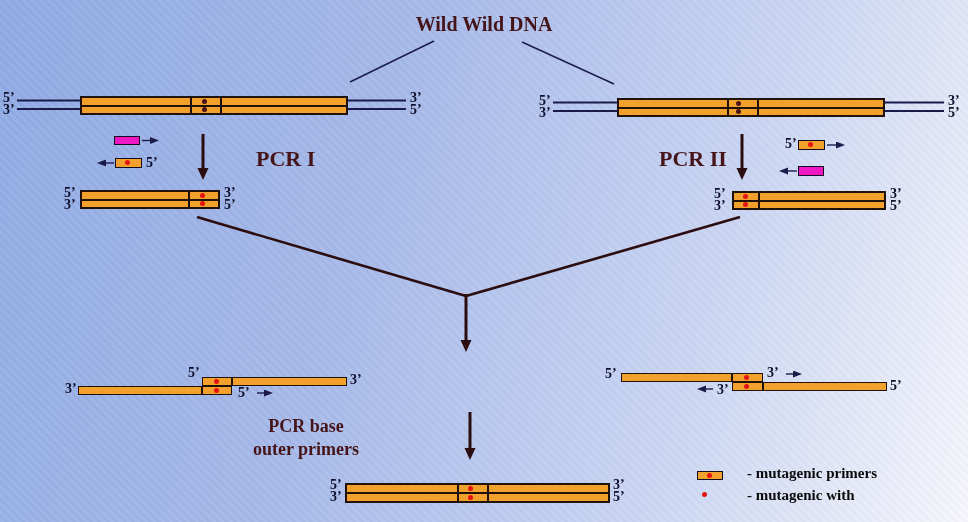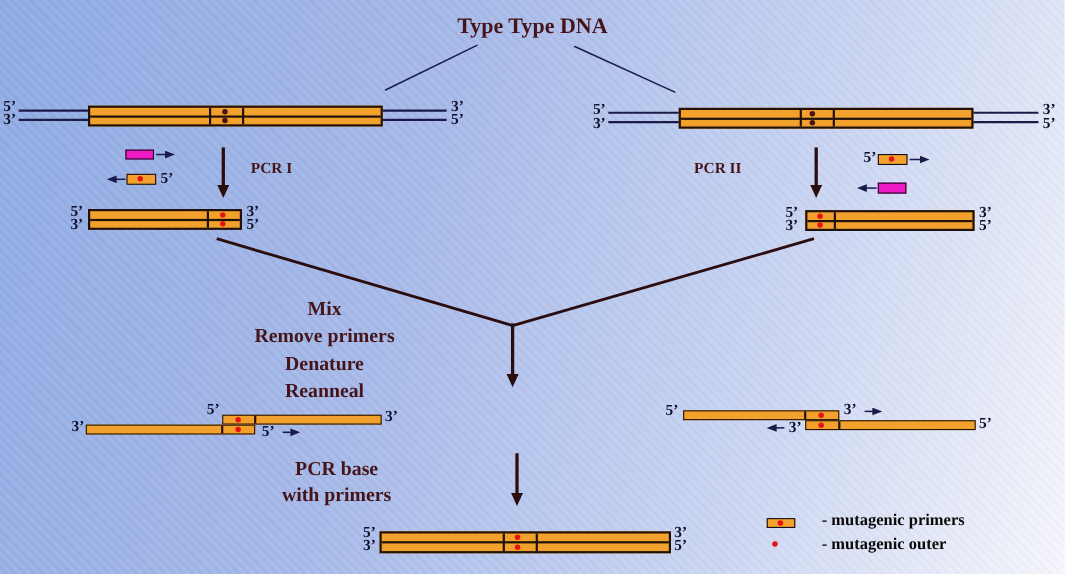--- a/index.html
+++ b/index.html
@@ -20,21 +20,21 @@
   .mline{stroke:var(--flow-arrow-maroon,#2B0D10);stroke-width:3;}
   .mline.cv{stroke-width:2.6;}
   .ahN{fill:var(--dna-line-navy,#1B1B4A);}
   .ahM{fill:var(--flow-arrow-maroon,#2B0D10);}
 
   .lbl{position:absolute;font-weight:700;font-size:14px;line-height:13px;
        color:#10102c;white-space:nowrap;}
   .heading{position:absolute;font-weight:700;color:var(--heading-maroon,#451418);
        white-space:nowrap;}
   .title{font-size:20px;text-align:center;}
-  .step{font-size:14px;}
+  .step{font-size:22px;margin-left:28px;}
   .block{text-align:center;font-size:18px;}
   .block div{line-height:25px;}
   .block2 div{line-height:23px;}
   .lbl-legend{position:absolute;font-weight:700;font-size:15px;
        color:var(--legend-text-black,#0A0A0A);white-space:nowrap;}
 
   .duplex{position:absolute;box-sizing:border-box;
        border:2px solid #20120a;background:var(--strand-orange,#F2A12C);}
   .duplex .mid{position:absolute;left:0;right:0;top:50%;margin-top:-1px;height:2px;
        background:#20120a;}
@@ -89,21 +89,21 @@
     <line class="mline cv" x1="740" y1="217" x2="466" y2="296"></line>
     <line class="mline" x1="466" y1="294" x2="466" y2="342" marker-end="url(#ahM)"></line>
 
     <line class="nline thin" x1="257" y1="393" x2="265" y2="393" marker-end="url(#ahN)"></line>
     <line class="nline thin" x1="786" y1="374" x2="794" y2="374" marker-end="url(#ahN)"></line>
     <line class="nline thin" x1="713" y1="389" x2="705" y2="389" marker-end="url(#ahN)"></line>
 
     <line class="mline" x1="470" y1="412" x2="470" y2="450" marker-end="url(#ahM)"></line>
   </svg>
 
-  <div class="heading title" style="left:395px;top:13px;width:178px">Type Type DNA</div>
+  <div class="heading title" style="left:395px;top:13px;width:178px">Wild Wild DNA</div>
 
   <span class="lbl" style="left:3px;top:91px">5’</span>
   <span class="lbl" style="left:3px;top:103px">3’</span>
   <div class="duplex" style="left:80px;top:96px;width:268px;height:19px">
     <div class="mid"></div>
     <div class="vdiv" style="left:108px"></div>
     <div class="vdiv" style="left:138px"></div>
     <div class="dot dark" style="left:120px;top:1px"></div>
     <div class="dot dark" style="left:120px;top:9px"></div>
   </div>
@@ -151,26 +151,20 @@
   <span class="lbl" style="left:714px;top:199px">3’</span>
   <div class="duplex" style="left:732px;top:191px;width:154px;height:19px">
     <div class="mid"></div>
     <div class="vdiv" style="left:24px"></div>
     <div class="dot red" style="left:9px;top:1px"></div>
     <div class="dot red" style="left:9px;top:9px"></div>
   </div>
   <span class="lbl" style="left:890px;top:187px">3’</span>
   <span class="lbl" style="left:890px;top:199px">5’</span>
 
-  <div class="heading block" style="left:195px;top:268px;width:200px">
-    <div>Mix</div>
-    <div>Remove primers</div>
-    <div>Denature</div>
-    <div>Reanneal</div>
-  </div>
 
   <span class="lbl" style="left:188px;top:366px">5’</span>
   <div class="strand" style="left:202px;top:377px;width:145px">
     <div class="vdiv" style="left:28px"></div>
     <div class="dot red" style="left:11px;top:0.5px"></div>
   </div>
   <span class="lbl" style="left:350px;top:373px">3’</span>
   <div class="strand" style="left:78px;top:386px;width:154px">
     <div class="vdiv" style="left:122px"></div>
     <div class="dot red" style="left:135px;top:0.5px"></div>
@@ -186,35 +180,35 @@
   <span class="lbl" style="left:767px;top:366px">3’</span>
   <div class="strand" style="left:732px;top:382px;width:155px">
     <div class="vdiv" style="left:29px"></div>
     <div class="dot red" style="left:11px;top:0.5px"></div>
   </div>
   <span class="lbl" style="left:717px;top:383px">3’</span>
   <span class="lbl" style="left:890px;top:379px">5’</span>
 
   <div class="heading block block2" style="left:211px;top:415px;width:190px">
     <div>PCR base</div>
-    <div>with primers</div>
+    <div>outer primers</div>
   </div>
 
   <span class="lbl" style="left:330px;top:478px">5’</span>
   <span class="lbl" style="left:330px;top:490px">3’</span>
   <div class="duplex" style="left:345px;top:483px;width:265px;height:20px">
     <div class="mid"></div>
     <div class="vdiv" style="left:110px"></div>
     <div class="vdiv" style="left:140px"></div>
     <div class="dot red" style="left:121px;top:1px"></div>
     <div class="dot red" style="left:121px;top:10px"></div>
   </div>
   <span class="lbl" style="left:613px;top:478px">3’</span>
   <span class="lbl" style="left:613px;top:490px">5’</span>
 
   <div class="primer orange" style="left:697px;top:471px;width:26px;height:9px">
     <div class="dot red" style="left:9px;top:0.5px"></div>
   </div>
   <span class="lbl-legend" style="left:747px;top:465px">- mutagenic primers</span>
   <div class="dot red" style="left:702px;top:492px"></div>
-  <span class="lbl-legend" style="left:747px;top:487px">- mutagenic outer</span>
+  <span class="lbl-legend" style="left:747px;top:487px">- mutagenic with</span>
 
 </div>
 
 </body></html>

